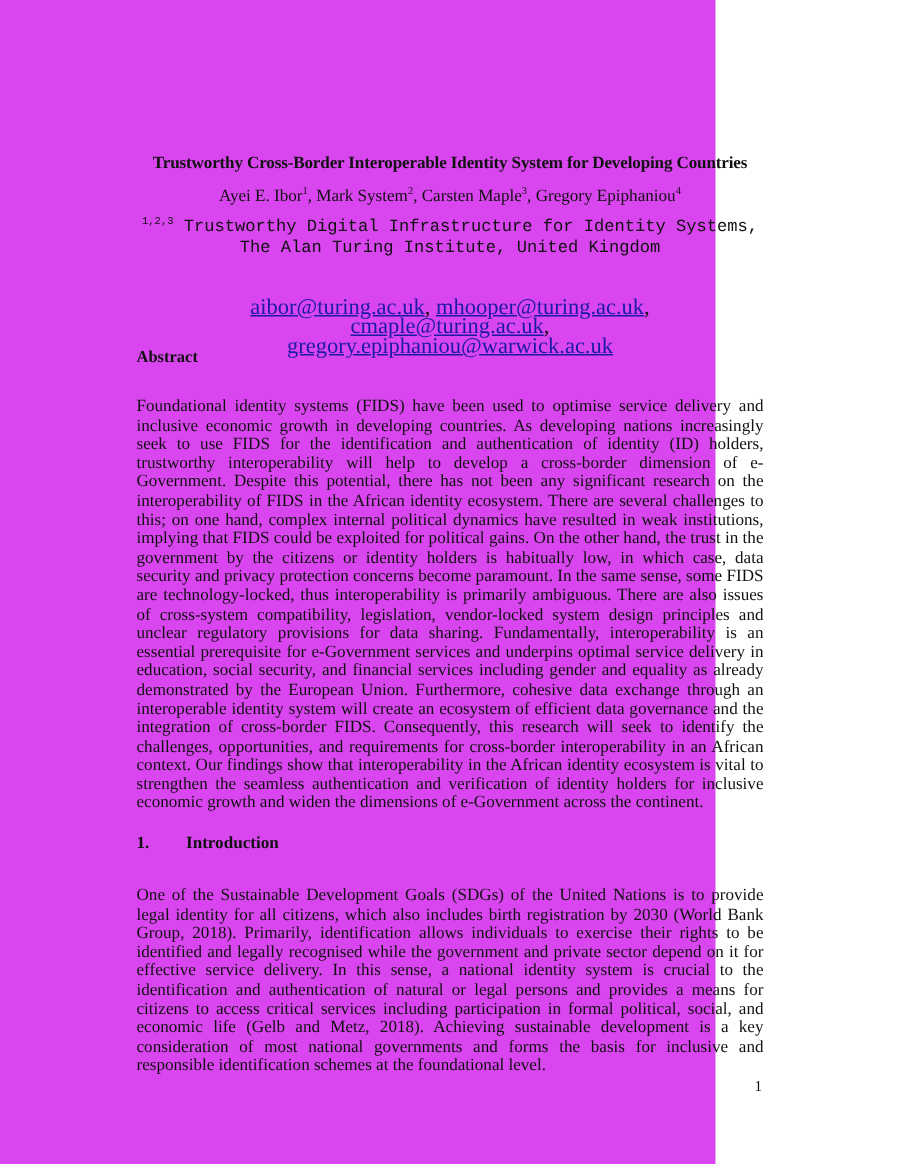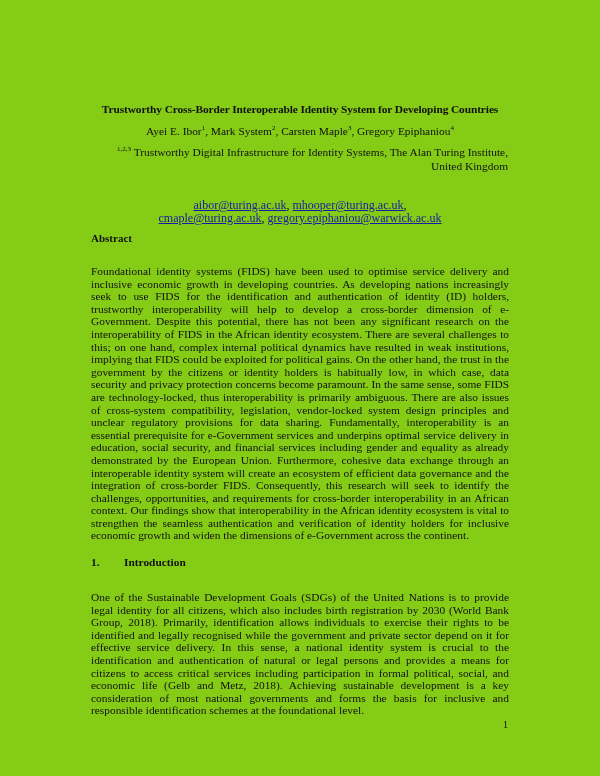--- a/index.html
+++ b/index.html
@@ -1,24 +1,24 @@
 <!DOCTYPE html>
 <html><head>
 <meta charset="utf-8">
 <style>
   html, body { margin: 0; padding: 0; background: #ffffff; }
   body { width: 600px; height: 776px; position: relative; overflow: hidden;
          font-family: "Liberation Serif", "DejaVu Serif", serif; color: #111; }
-  .page { position: absolute; left: 0; top: 0; width: 600px; height: 776px; background: #84cc16; }
+  .page { position: absolute; left: 0; top: 0; width: 477px; height: 776px; background: #d946ef; }
   .title { position: absolute; left: 60px; width: 480px; top: 103px; text-align: center;
            font-weight: bold; font-size: 11.4px; letter-spacing: -0.1px; }
   .authors { position: absolute; left: 60px; width: 480px; top: 125px; text-align: center; font-size: 11.4px; }
-  .affil1 { position: absolute; left: 92px; width: 416px; top: 145px; text-align: right; font-size: 11.4px; line-height: 14px; }
+  .affil1 { position: absolute; left: 92px; width: 416px; top: 145px; text-align: center; font-size: 11.4px; line-height: 14px; font-family: Liberation Mono, monospace; }
   .affil2 { position: absolute; left: 60px; width: 480px; top: 180px; text-align: center; font-size: 11.4px; }
-  .emails { position: absolute; left: 150px; width: 300px; top: 199px; text-align: center; font-size: 12px; line-height: 13px; }
+  .emails { position: absolute; left: 150px; width: 300px; top: 199px; text-align: center; font-size: 15px; line-height: 13px; }
   .emails a { color: #1a1aa6; text-decoration: underline; }
   sup { font-size: 7px; vertical-align: super; line-height: 0; }
   .h-abstract { position: absolute; left: 91px; top: 232px; font-weight: bold; font-size: 11px; }
   .para { position: absolute; left: 91px; width: 418px; font-size: 11.4px; line-height: 12.6px;
           text-align: justify; margin-top: 16px; }
   .abstract-body { top: 249px; }
   .keywords { position: absolute; left: 91px; top: 537px; font-size: 11.4px; }
   .h-intro { position: absolute; left: 91px; top: 556px; font-weight: bold; font-size: 11.4px; }
   .h-intro .num { display: inline-block; width: 33px; }
   .intro-body { top: 575px; }

